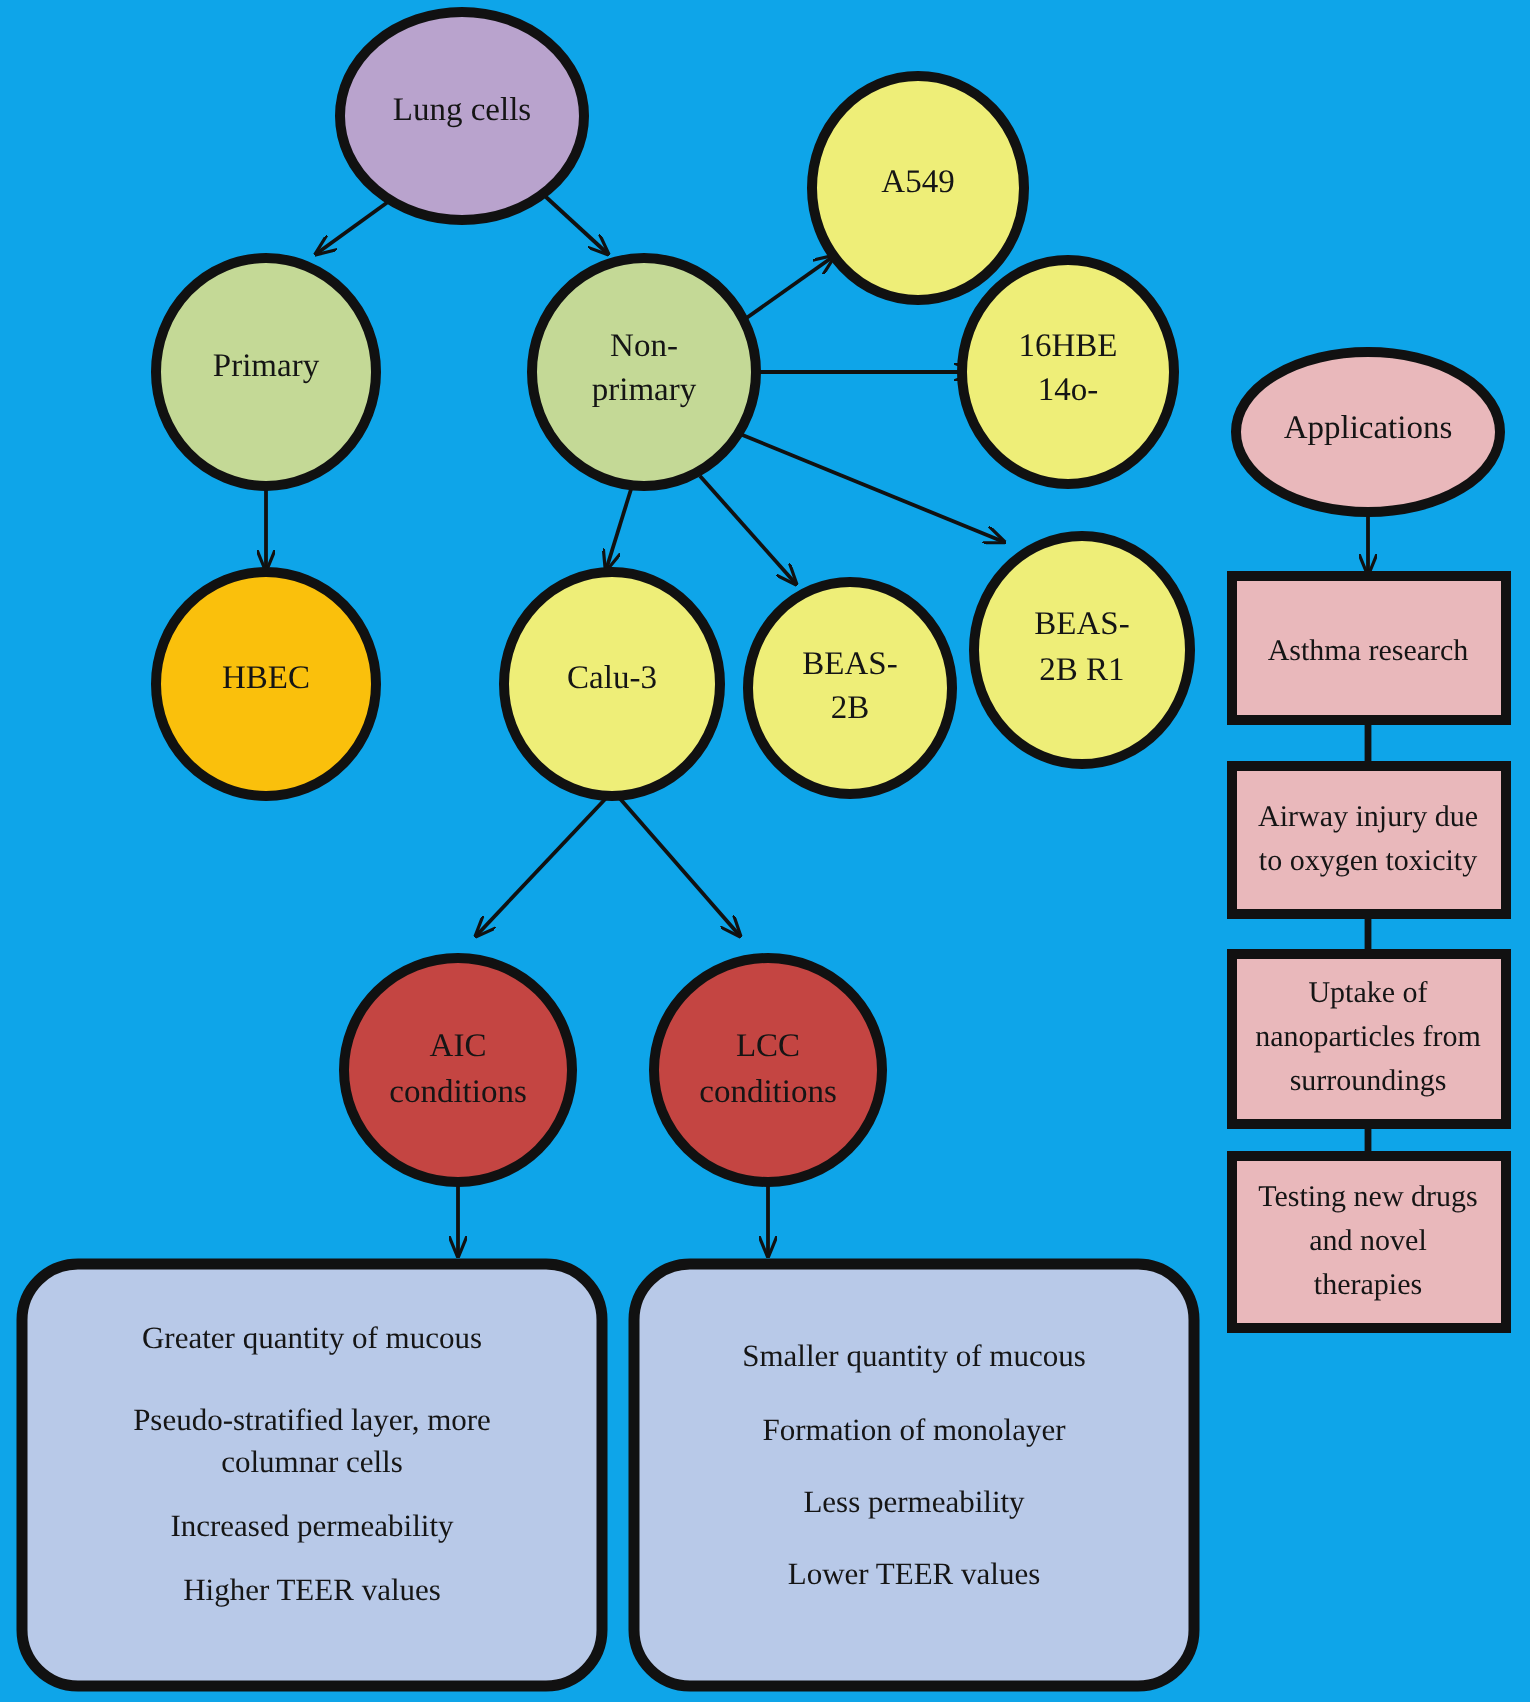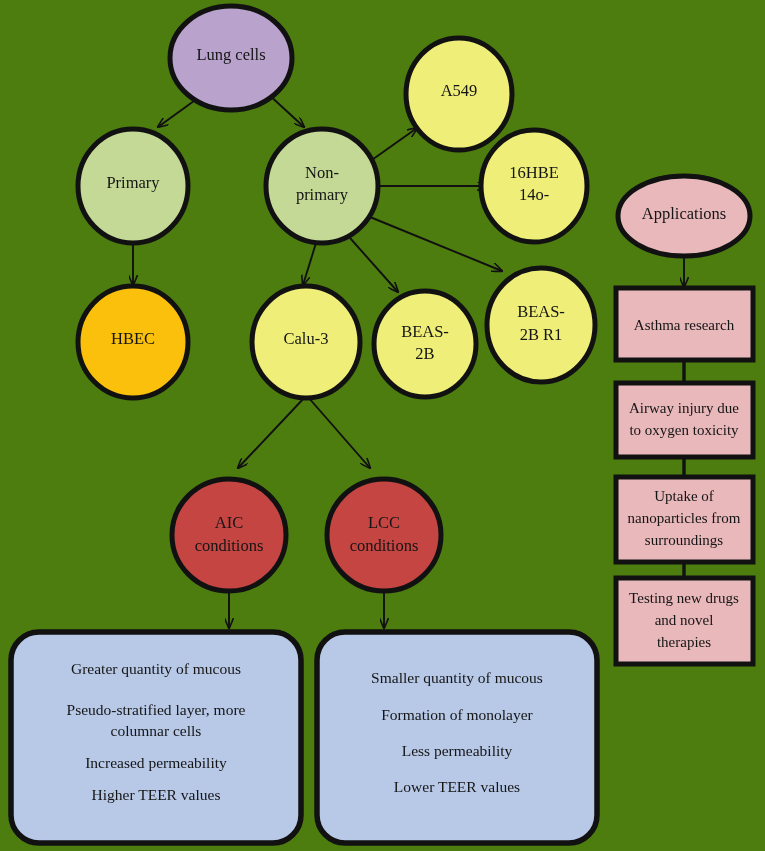--- a/index.html
+++ b/index.html
@@ -7,21 +7,21 @@
     padding: 0;
     background: #ffffff;
   }
   body {
     font-family: "Liberation Serif", "DejaVu Serif", serif;
   }
   #diagram-root {
     position: relative;
     width: 765px;
     height: 851px;
-    background: #4d7c0f;
+    background: #0ea5e9;
     overflow: hidden;
   }
   svg.layer {
     position: absolute;
     left: 0;
     top: 0;
     width: 765px;
     height: 851px;
   }
   .node-label {

